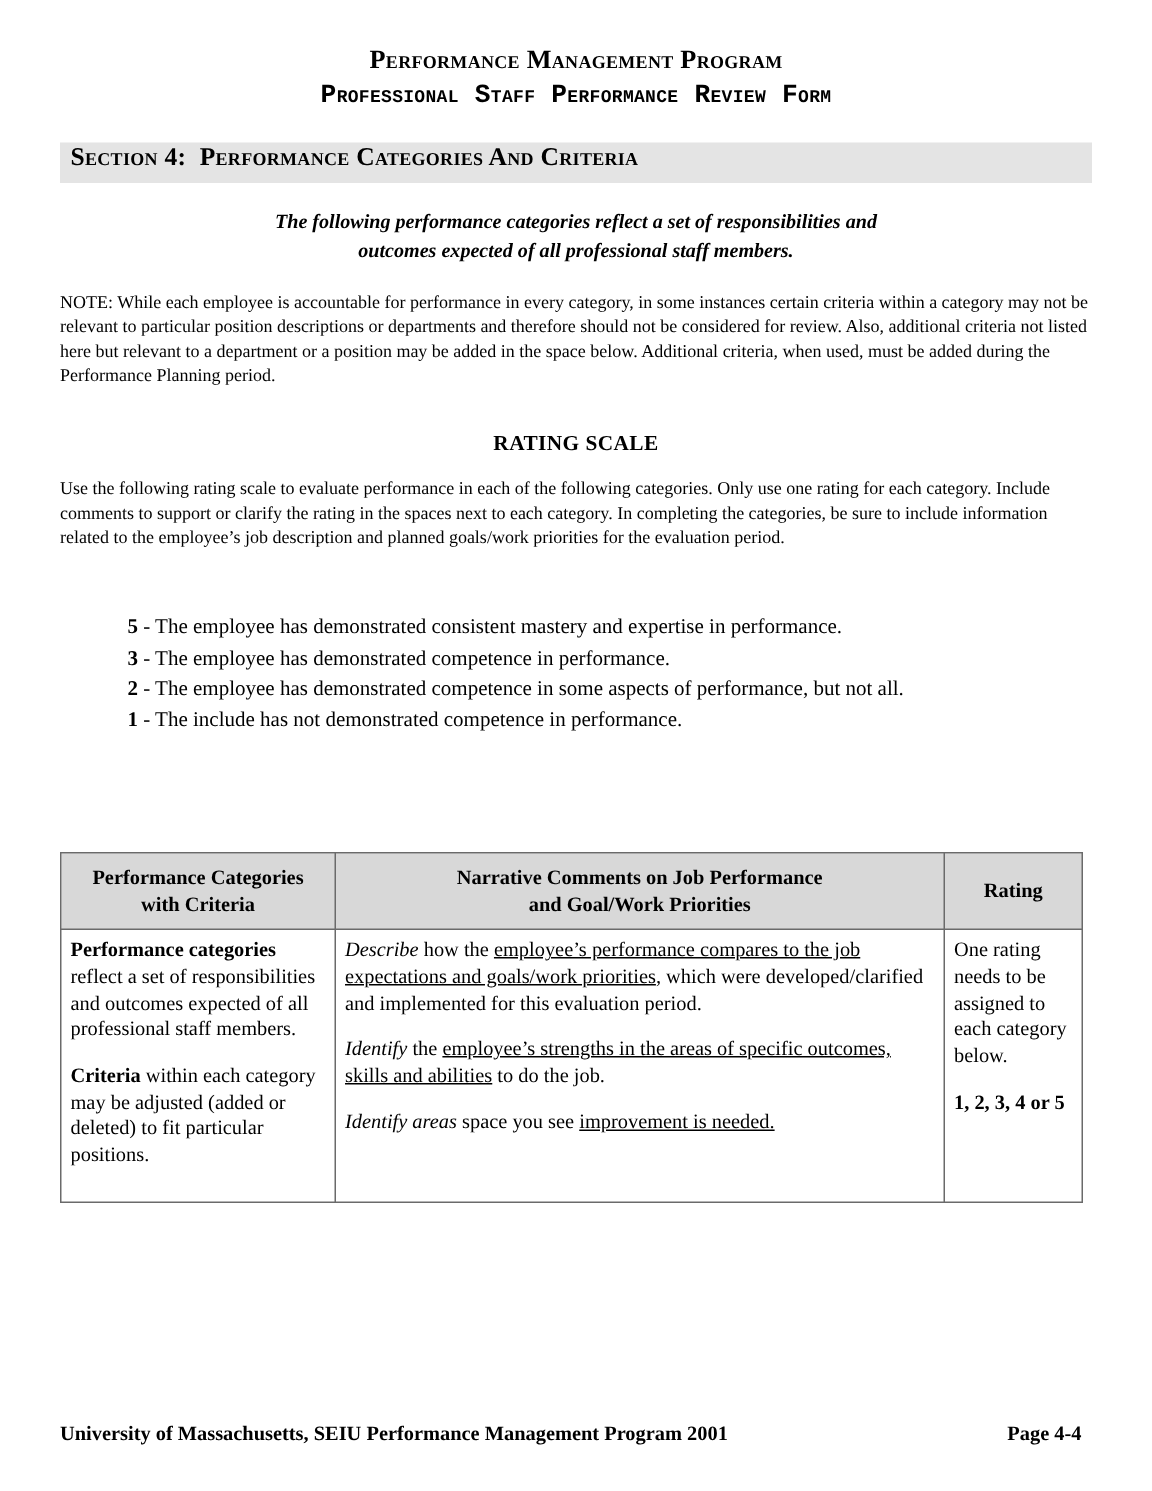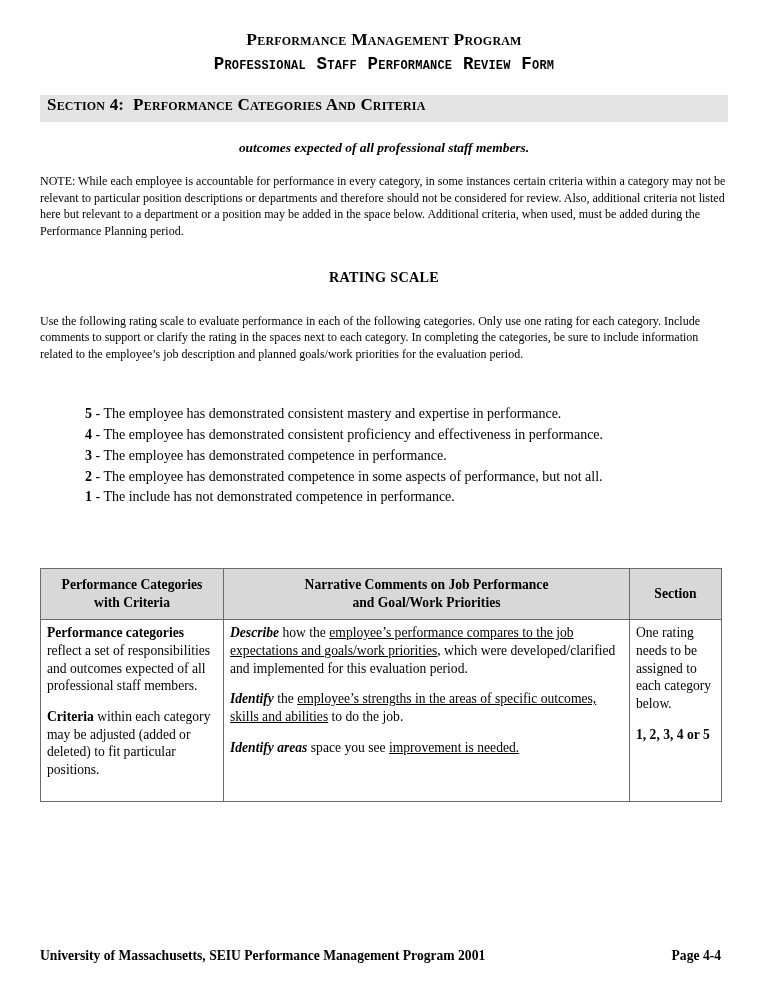--- a/index.html
+++ b/index.html
@@ -65,21 +65,21 @@
   }
   .intro-italic span { display: block; }
 
   
   .body-para {
     margin-top: 16px;
     font-size: 12px;
     line-height: 1.385;
     text-align: left;
   }
-  .body-para.tight { margin-top: 27px; }
+  .body-para.tight { margin-top: 12px; }
 
   
   .rating-heading {
     margin-top: 29px;
     text-align: center;
     font-weight: bold;
     font-size: 14.2px;
     letter-spacing: 0.3px;
   }
 
@@ -121,21 +121,21 @@
     font-size: 13.6px;
     line-height: 1.30;
   }
   .col-a { width: 183px; }
   .col-b { width: 406px; }
   .col-c { width: 92px; }
 
   .cell-p { margin: 0 0 0 0; }
   .cell-p + .cell-p { margin-top: 13px; }
   .lead-b { font-weight: bold; }
-  .lead-bi { font-weight: bold; font-style: italic; }
+  .lead-bi { font-weight: normal; font-style: italic; }
   .u { text-decoration: underline; }
   .row-body td { height: 172px; }
   .rating-values { font-weight: bold; }
 
   
   .footer {
     position: absolute;
     left: 40px;
     top: 948px;
     width: 681px;
@@ -154,35 +154,33 @@
   <div class="doc-title">
     <span class="line1">Performance Management Program</span>
     <span class="line2">Professional Staff Performance Review Form</span>
   </div>
 
   <div class="section-bar">
     <span class="section-text">Section 4:  Performance Categories And Criteria</span>
   </div>
 
   <div class="intro-italic">
+    <span>The following performance categories reflect a set of responsibilities and</span>
     <span>outcomes expected of all professional staff members.</span>
   </div>
 
   <div class="body-para">NOTE:  While each employee is accountable for performance in every category, in some instances certain criteria within a category may not be relevant to particular position descriptions or departments and therefore should not be considered for review.  Also, additional criteria not listed here but relevant to a department or a position may be added in the space below.  Additional criteria, when used, must be added during the Performance Planning period.</div>
 
   <div class="rating-heading">RATING SCALE</div>
 
   <div class="body-para tight">Use the following rating scale to evaluate performance in each of the following categories.  Only use one rating for each category.  Include comments to support or clarify the rating in the spaces next to each category.  In completing the categories, be sure to include information related to the employee’s job description and planned goals/work priorities for the evaluation period.</div>
 
   <div class="rating-list">
     <div class="item">
       <span class="num">5</span><span> - The employee has demonstrated consistent mastery and expertise in performance.</span>
-    </div>
-    <div class="item">
-      <span class="num">4</span><span> - The employee has demonstrated consistent proficiency and effectiveness in performance.</span>
     </div>
     <div class="item">
       <span class="num">3</span><span> - The employee has demonstrated competence in performance.</span>
     </div>
     <div class="item">
       <span class="num">2</span><span> - The employee has demonstrated competence in some aspects of performance, but not all.</span>
     </div>
     <div class="item">
       <span class="num">1</span><span> - The include has not demonstrated competence in performance.</span>
     </div>
@@ -199,21 +197,21 @@
         <tr class="head">
           <td>
             <div>Performance Categories</div>
             <div>with Criteria</div>
           </td>
           <td>
             <div>Narrative Comments on Job Performance</div>
             <div>and Goal/Work Priorities</div>
           </td>
           <td>
-            <div>Section</div>
+            <div>Rating</div>
           </td>
         </tr>
         <tr class="row-body">
           <td>
             <p class="cell-p">
               <span class="lead-b">Performance categories</span><span> reflect a set of responsibilities and outcomes expected of all professional staff members.</span>
             </p>
             <p class="cell-p">
               <span class="lead-b">Criteria</span><span> within each category may be adjusted (added or deleted) to fit particular positions.</span>
             </p>

